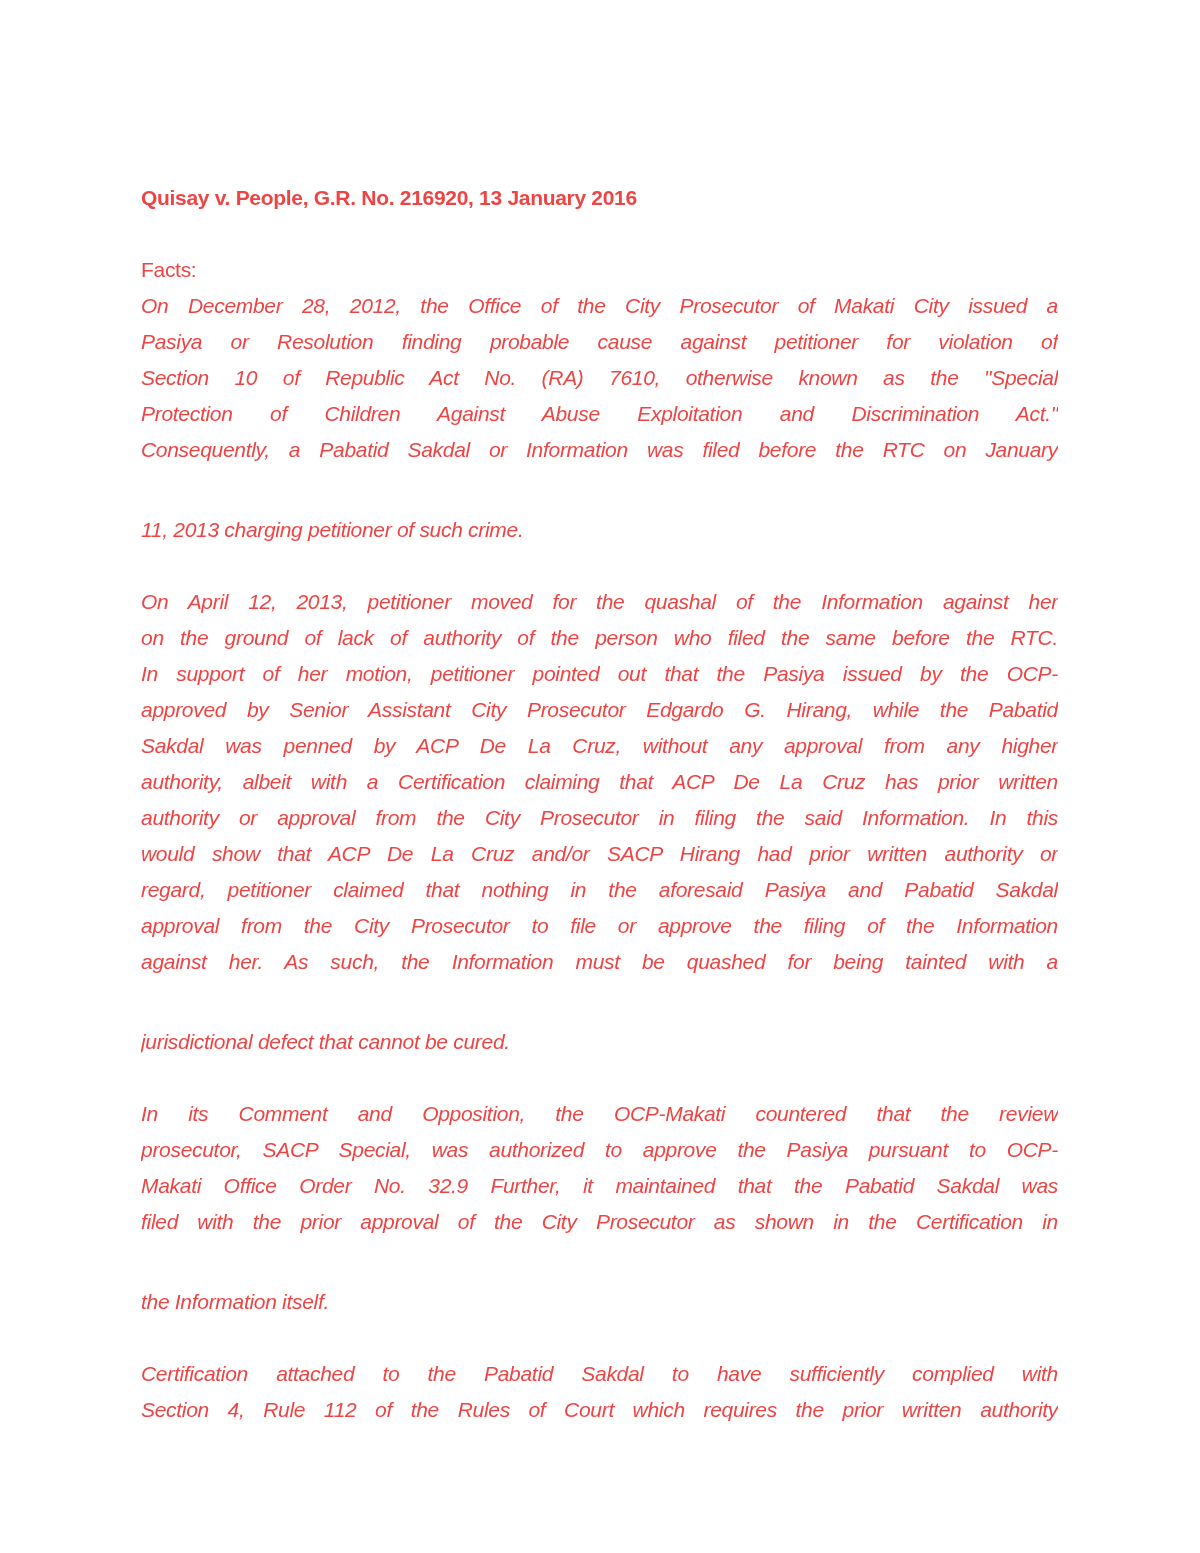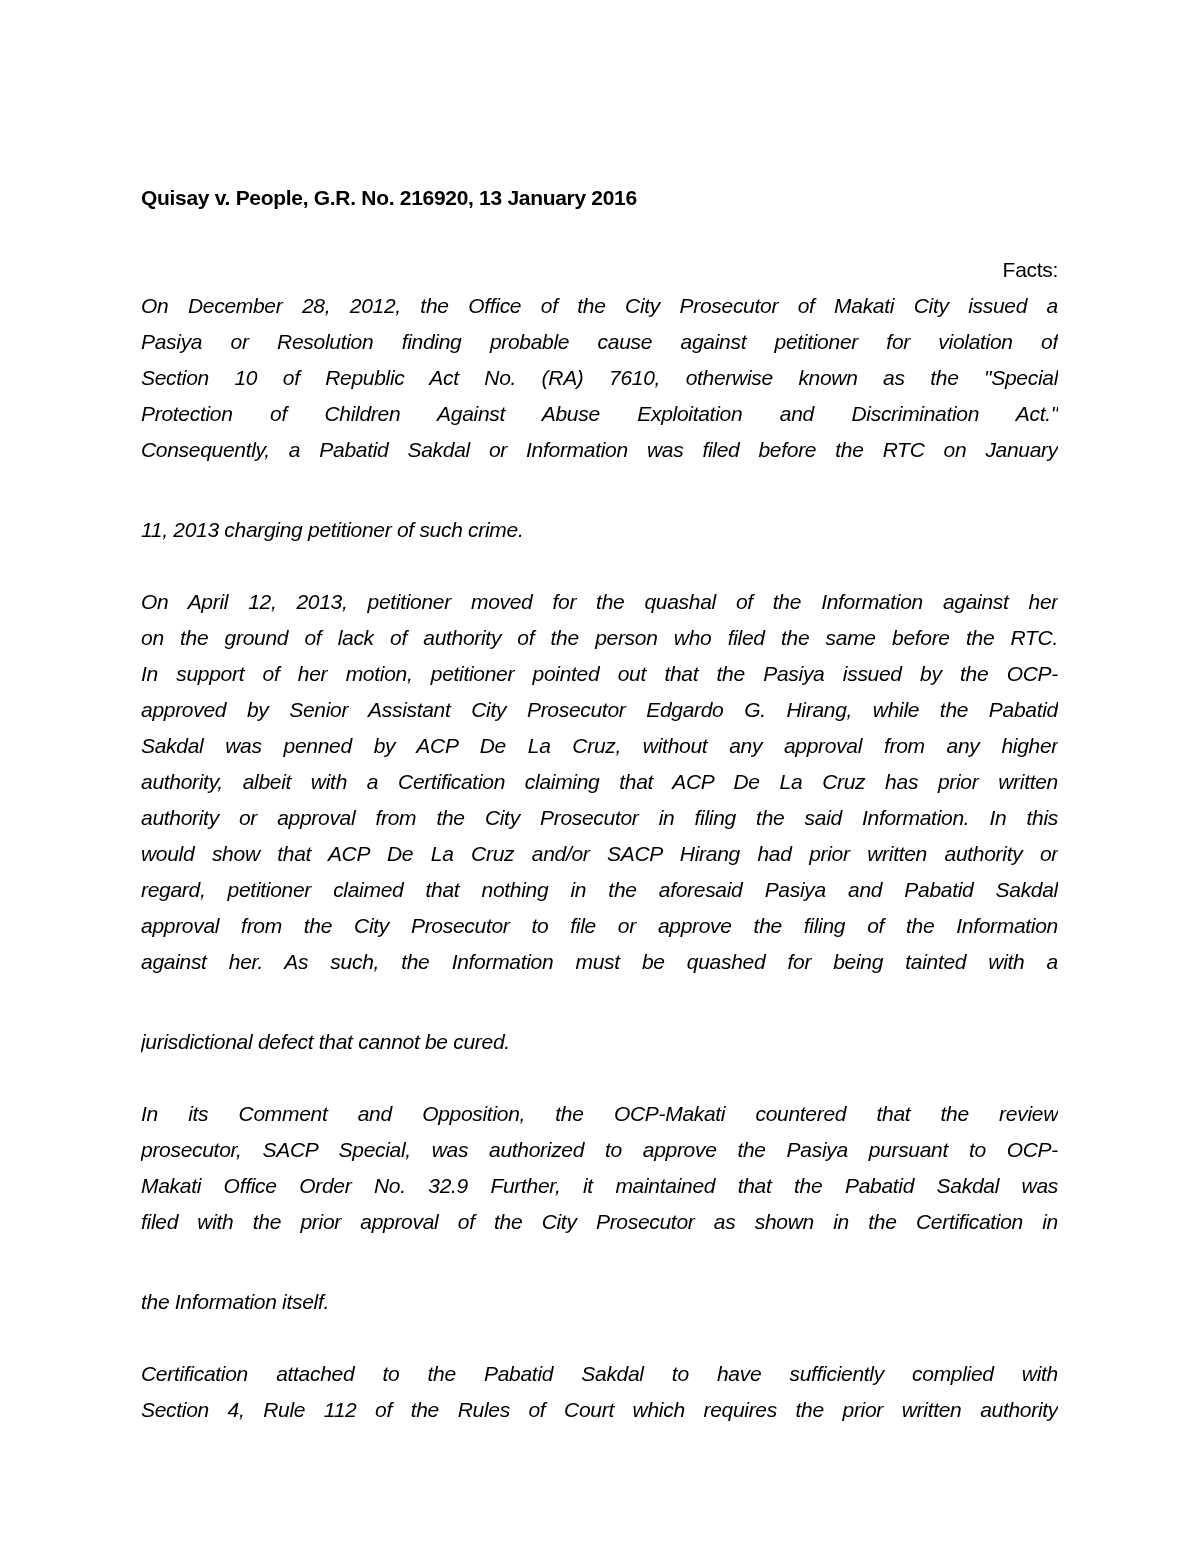--- a/index.html
+++ b/index.html
@@ -1,26 +1,26 @@
 <!DOCTYPE html>
 <html><head>
 <meta charset="utf-8">
 <style>
   html, body { margin: 0; padding: 0; background: #ffffff; }
   body { width: 1200px; height: 1553px; position: relative; overflow: hidden; }
   .page {
     position: absolute; left: 141px; top: 180px; width: 917px;
     font-family: "Liberation Sans", "DejaVu Sans", sans-serif;
-    color: #000000;
+    color: #ef4444;
     font-size: 21px;
     letter-spacing: -0.3px;
   }
   .title { font-weight: bold; height: 36px; line-height: 36px; margin: 0; }
   .gap { height: 36px; }
-  .label { height: 36px; line-height: 36px; margin: 0; text-align: right; }
+  .label { height: 36px; line-height: 36px; margin: 0; }
   .para { margin: 0 0 36px 0; }
   .line {
     display: block; height: 36px; line-height: 36px;
     text-align: justify; text-align-last: justify; white-space: nowrap;
   }
   .line.last { text-align-last: left; margin-top: 44px; }
   .para .line { white-space: normal; overflow: hidden; font-style: italic; }
 </style>
 </head>
 <body>

